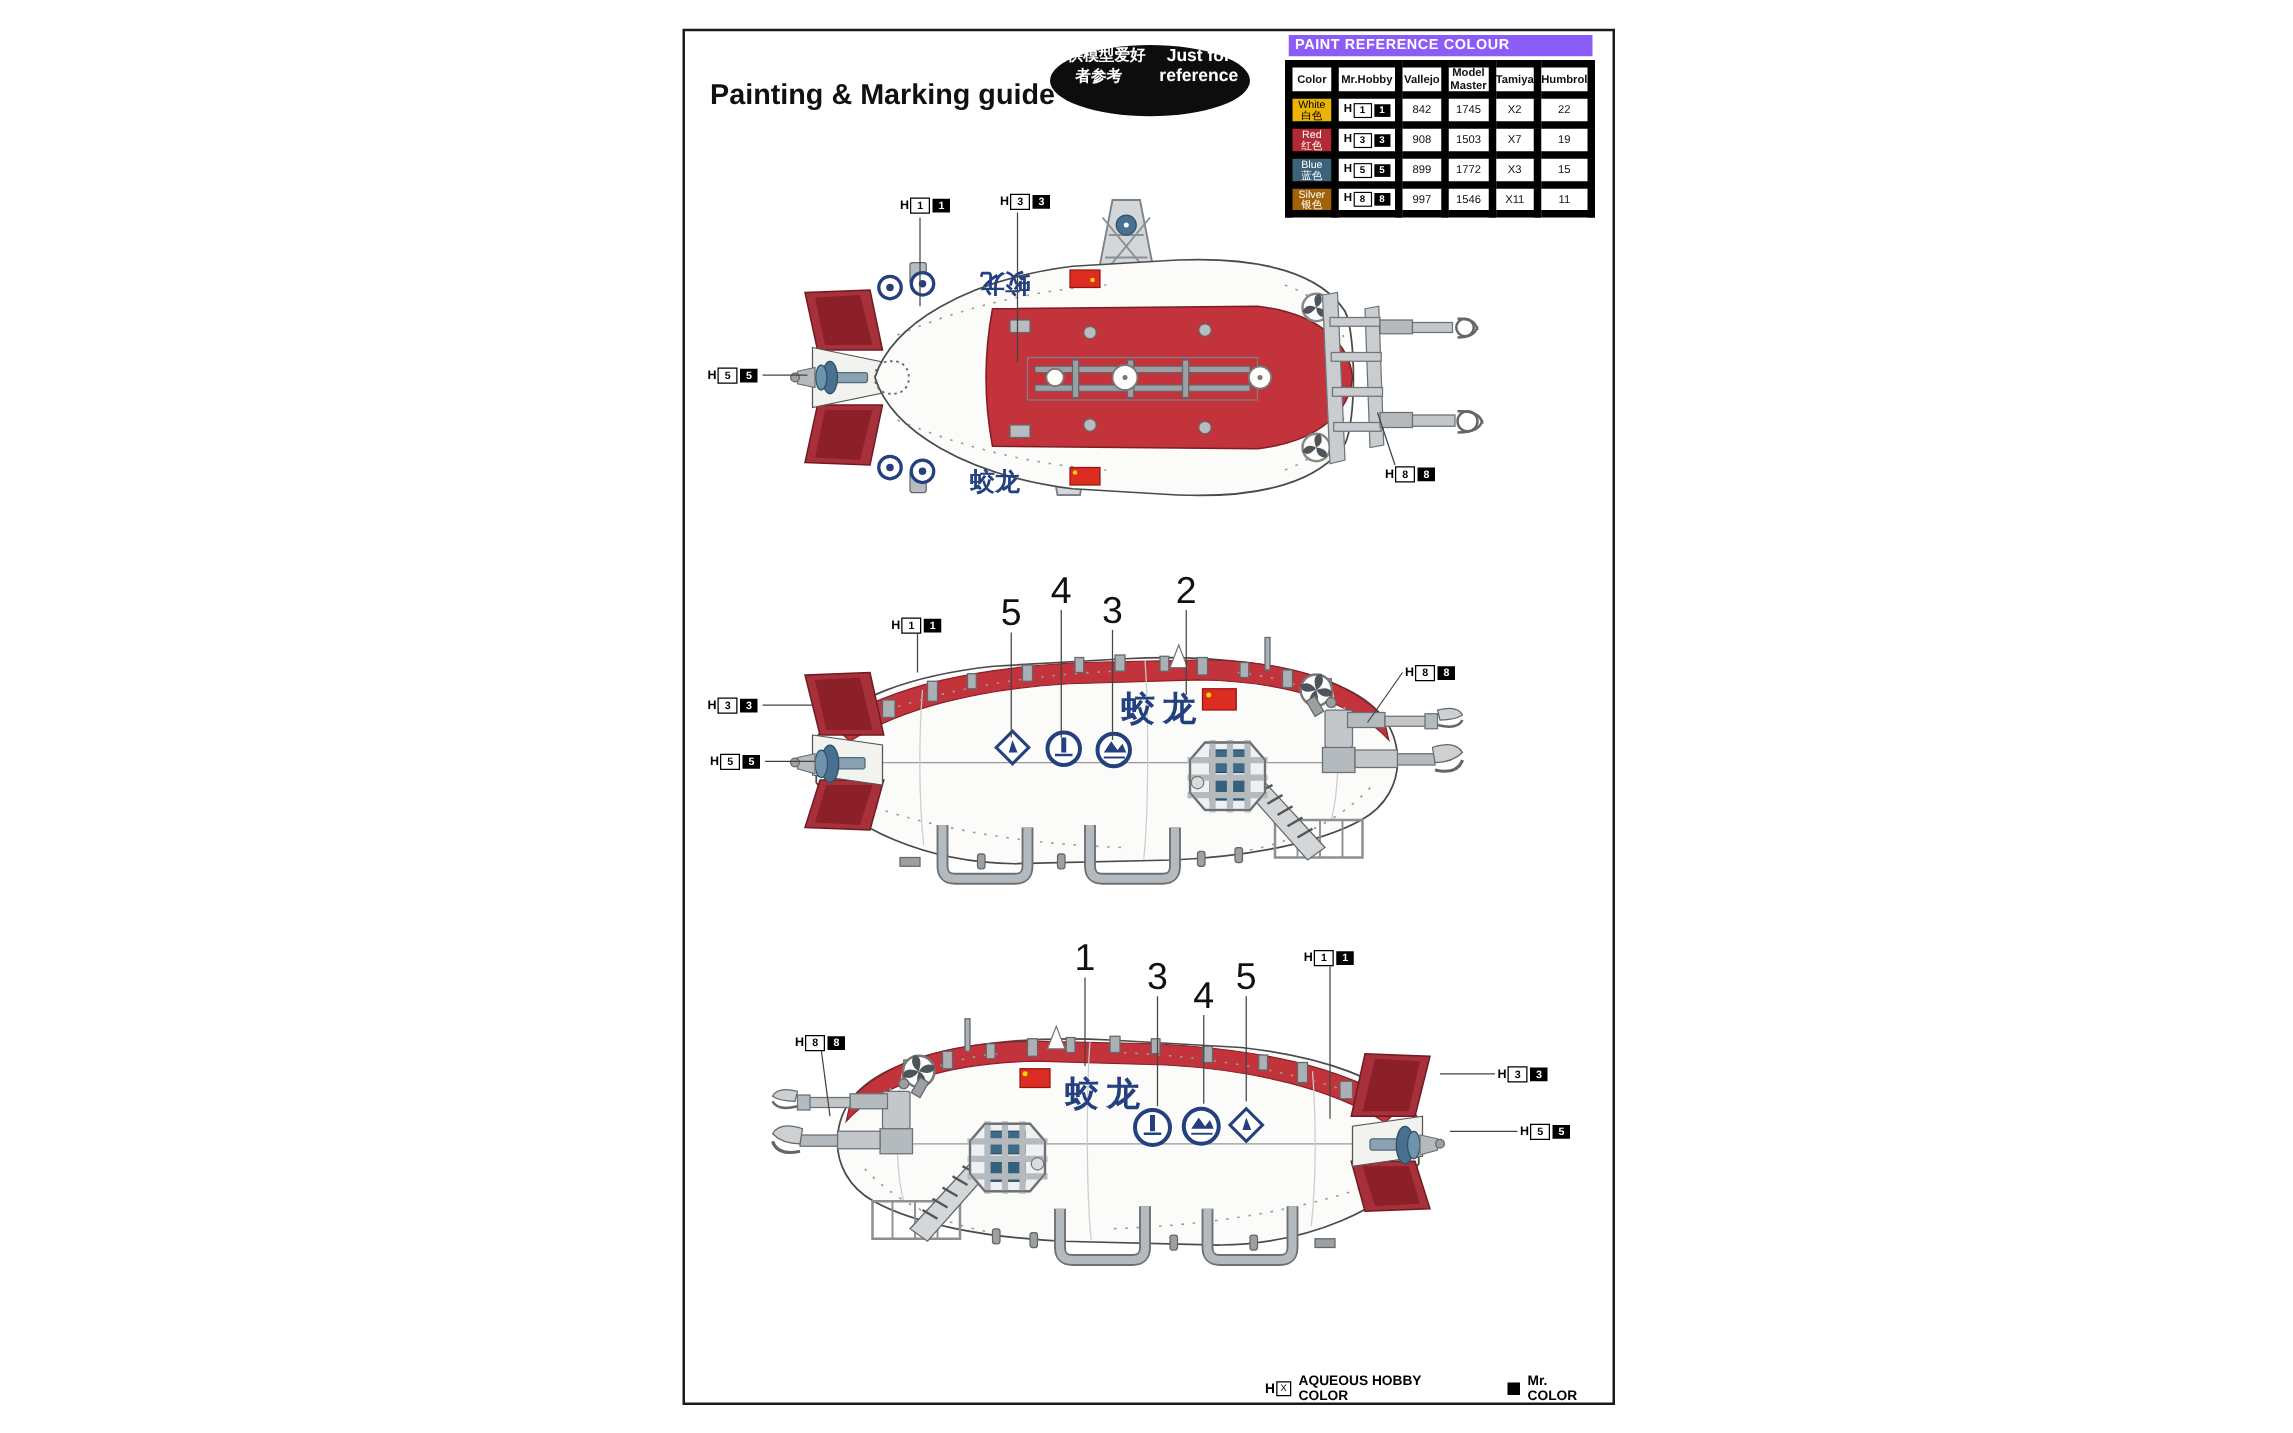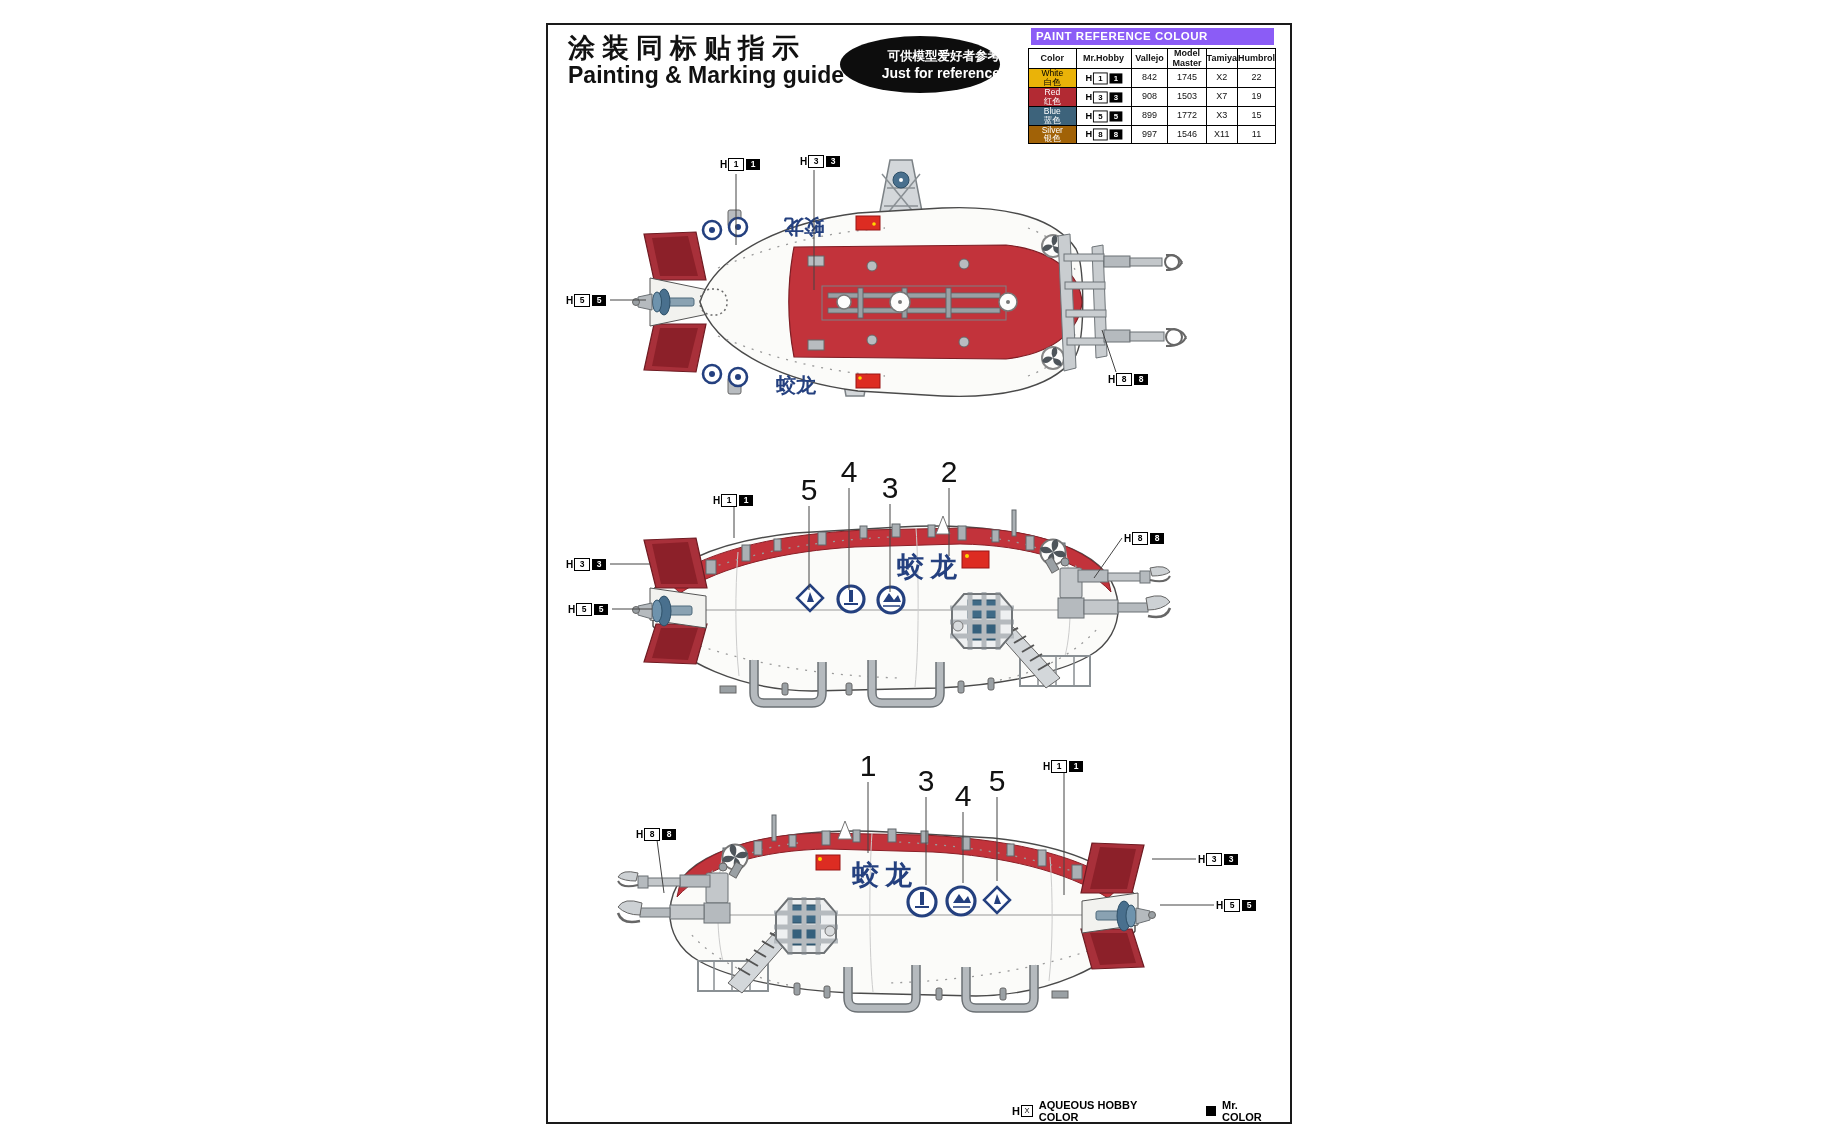--- a/index.html
+++ b/index.html
@@ -2,28 +2,28 @@
 <html><head>
 <meta charset="utf-8">
 <style>
   html,body{margin:0;padding:0;background:#fff;font-family:"Liberation Sans",sans-serif;}
   #canvas{position:relative;width:1834px;height:1146px;background:#ffffff;overflow:hidden;}
   .abs{position:absolute;}
   #page-border{left:546px;top:23px;width:742px;height:1097px;border:2px solid #1a1a1a;}
   #title-cn{left:568px;top:30px;font-size:27px;font-weight:bold;letter-spacing:7px;color:#111;}
   #title-en{left:568px;top:62px;font-size:23px;font-weight:bold;color:#111;}
   #badge{left:840px;top:36px;width:160px;height:57px;background:#0d0d0d;border-radius:50%;
-         display:flex;flex-direction:column;align-items:flex-end;justify-content:center;color:#fff;
+         display:flex;flex-direction:row;align-items:flex-start;justify-content:center;color:#fff;
          font-weight:bold;text-align:center;}
   #badge .b1{font-size:12.5px;}
   #badge .b2{font-size:14px;}
   #paint-bar{left:1031px;top:28px;width:243px;height:17px;background:#8b5cf6;color:#fff;
              font-size:11.5px;font-weight:bold;line-height:17px;padding-left:5px;box-sizing:border-box;letter-spacing:.5px;}
   #paint-table{left:1028px;top:48px;width:248px;border-collapse:collapse;font-size:9px;color:#111;}
-  #paint-table th,#paint-table td{border:1px solid #000000;text-align:center;padding:0;height:16px;line-height:1.05;margin-top:40px;}
+  #paint-table th,#paint-table td{border:6px solid #000000;text-align:center;padding:0;height:16px;line-height:1.05;margin-top:40px;}
   #paint-table th{font-weight:bold;font-size:9px;height:19px;}
   #paint-table .cname{font-size:8.5px;}
   .hlab{display:flex;align-items:center;font-weight:bold;font-size:10px;color:#000;height:12px;}
   .hlab .wb{display:inline-block;width:14px;height:11px;background:#fff;border:1px solid #000;
             font-size:8.5px;line-height:11px;text-align:center;margin-left:1px;}
   .hlab .bb{display:inline-block;width:14px;height:11px;background:#000;color:#fff;
             font-size:8.5px;line-height:11px;text-align:center;margin-left:2px;}
   .hlab.mini{transform:scale(.92);transform-origin:center;}
   #legend{left:1012px;top:1099px;width:268px;display:flex;align-items:center;font-weight:bold;font-size:11px;color:#000;}
   #legend .lbox{display:inline-block;width:10px;height:10px;border:1px solid #000;font-size:7.5px;
@@ -32,21 +32,20 @@
   #footer{left:550px;top:1124px;font-size:19px;font-weight:bold;color:#000;}
   svg text{font-family:"Liberation Sans",sans-serif;}
 </style>
 </head>
 <body>
 
 <div id="canvas">
 
   <div id="page-border" class="abs"></div>
 
-  <div id="title-cn" class="abs">涂装同标贴指示</div>
   <div id="title-en" class="abs">Painting &amp; Marking guide</div>
 
   <div id="badge" class="abs">
     <span class="b1">可供模型爱好者参考</span>
     <span class="b2">Just for reference</span>
   </div>
 
   <div id="paint-bar" class="abs">PAINT  REFERENCE COLOUR</div>
 
   <table id="paint-table" class="abs">

